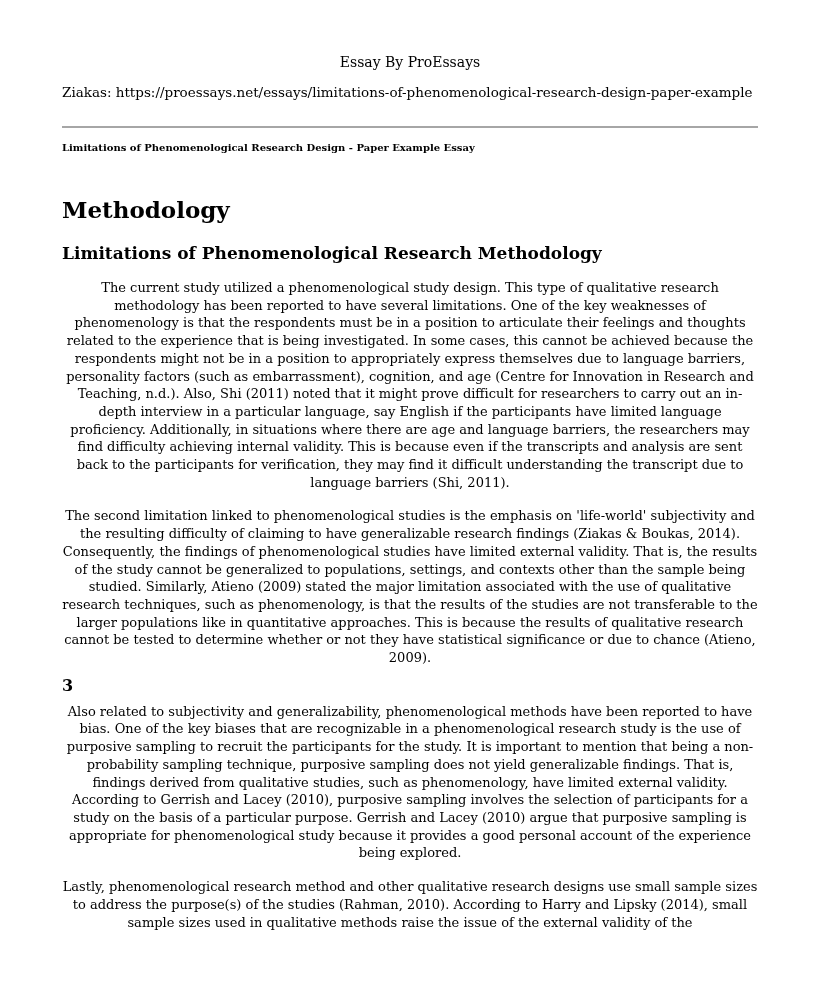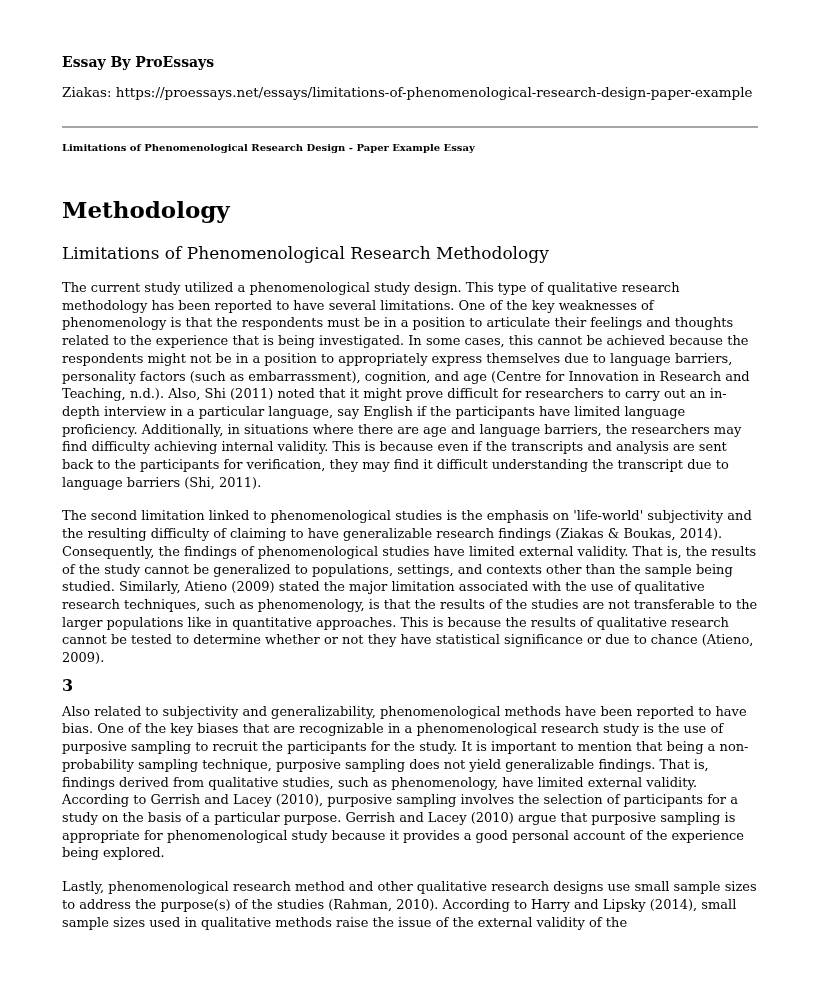--- a/index.html
+++ b/index.html
@@ -16,22 +16,23 @@
   }
   .page {
     box-sizing: border-box;
     width: 820px;
     height: 996px;
     padding: 54px 62px 40px 62px;
     background: #ffffff;
   }
   .brand {
     font-size: 14px;
-    font-weight: bold;
+    font-weight: normal;
     line-height: 17px;
+    text-align: center;
   }
   .source-line {
     margin-top: 12px;
     font-size: 13.5px;
     line-height: 18px;
     word-break: break-all;
   }
   .divider {
     margin-top: 25px;
     height: 0;
@@ -46,28 +47,28 @@
   }
   h1.section-heading {
     margin: 40px 0 0 0;
     font-size: 23px;
     font-weight: bold;
     line-height: 26px;
   }
   h2.subsection-heading {
     margin: 20px 0 0 0;
     font-size: 17px;
-    font-weight: normal;
+    font-weight: bold;
     line-height: 20px;
   }
   p.body-paragraph {
     margin: 16px 0 0 0;
     font-size: 13px;
     line-height: 17.7px;
-    text-align: left;
+    text-align: center;
   }
   p.body-paragraph + p.body-paragraph {
     margin-top: 16px;
   }
   .page-marker {
     margin-top: 9px;
     font-size: 16px;
     font-weight: bold;
     line-height: 19px;
   }

